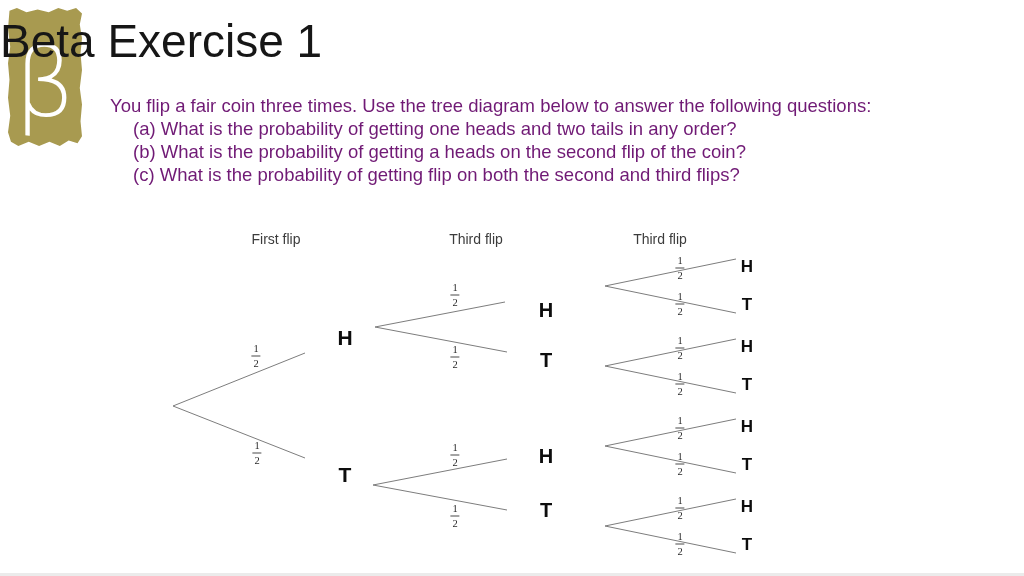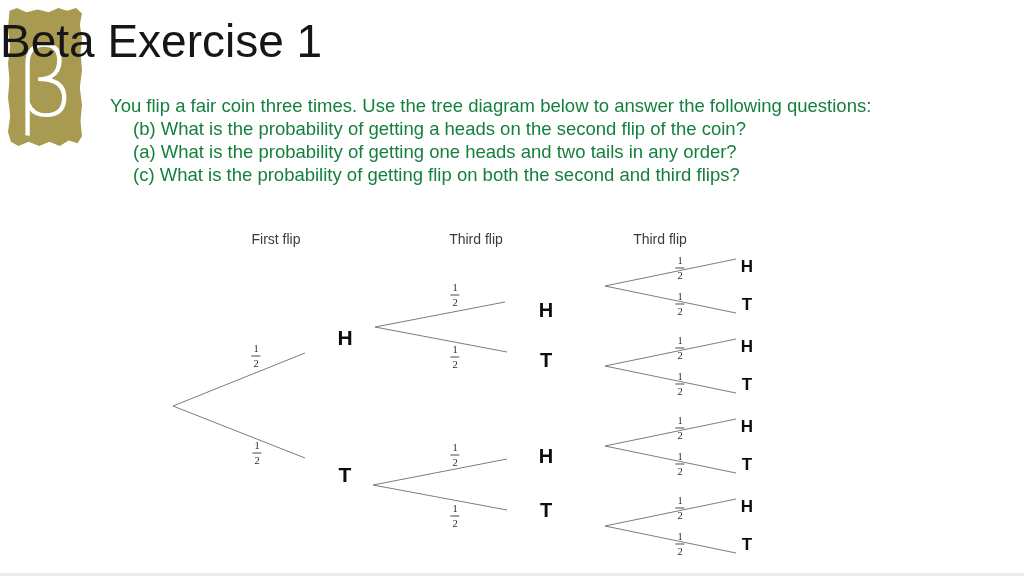--- a/index.html
+++ b/index.html
@@ -24,21 +24,21 @@
 
   
   .title {
     position:absolute; left:0; right:0; top:15px; text-align:left;
     font-size:46px; line-height:52px; font-weight:400; color:#161616;
   }
 
   
   .problem {
     position:absolute; left:110px; top:94px; width:860px;
-    font-size:18.5px; line-height:23px; color:#15803d;
+    font-size:18.5px; line-height:23px; color:#701a75;
   }
   .problem .q { margin-left:23px; }
 
   
   .colhdr {
     position:absolute; transform:translate(-50%,-50%);
     font-size:14px; color:#3c3c3c; white-space:nowrap;padding-left:40px;
   }
 
   
@@ -73,22 +73,22 @@
 <div id="stage">
 
   <div class="badge" style="background: rgb(168, 154, 80);">
     <span class="beta" style="color: rgb(255, 255, 255);">β</span>
   </div>
 
   <div class="title">Beta Exercise 1</div>
 
   <div class="problem">
     <div>You flip a fair coin three times. Use the tree diagram below to answer the following questions:</div>
+    <div class="q">(a) What is the probability of getting one heads and two tails in any order?</div>
     <div class="q">(b) What is the probability of getting a heads on the second flip of the coin?</div>
-    <div class="q">(a) What is the probability of getting one heads and two tails in any order?</div>
     <div class="q">(c) What is the probability of getting flip on both the second and third flips?</div>
   </div>
 
   <div class="colhdr" style="left:256px;top:239px">First flip</div>
   <div class="colhdr" style="left:456px;top:239px">Third flip</div>
   <div class="colhdr" style="left:640px;top:239px">Third flip</div>
 
   <svg class="branches" width="1024" height="576">
 
     <line x1="173" y1="406" x2="305" y2="353"></line>

